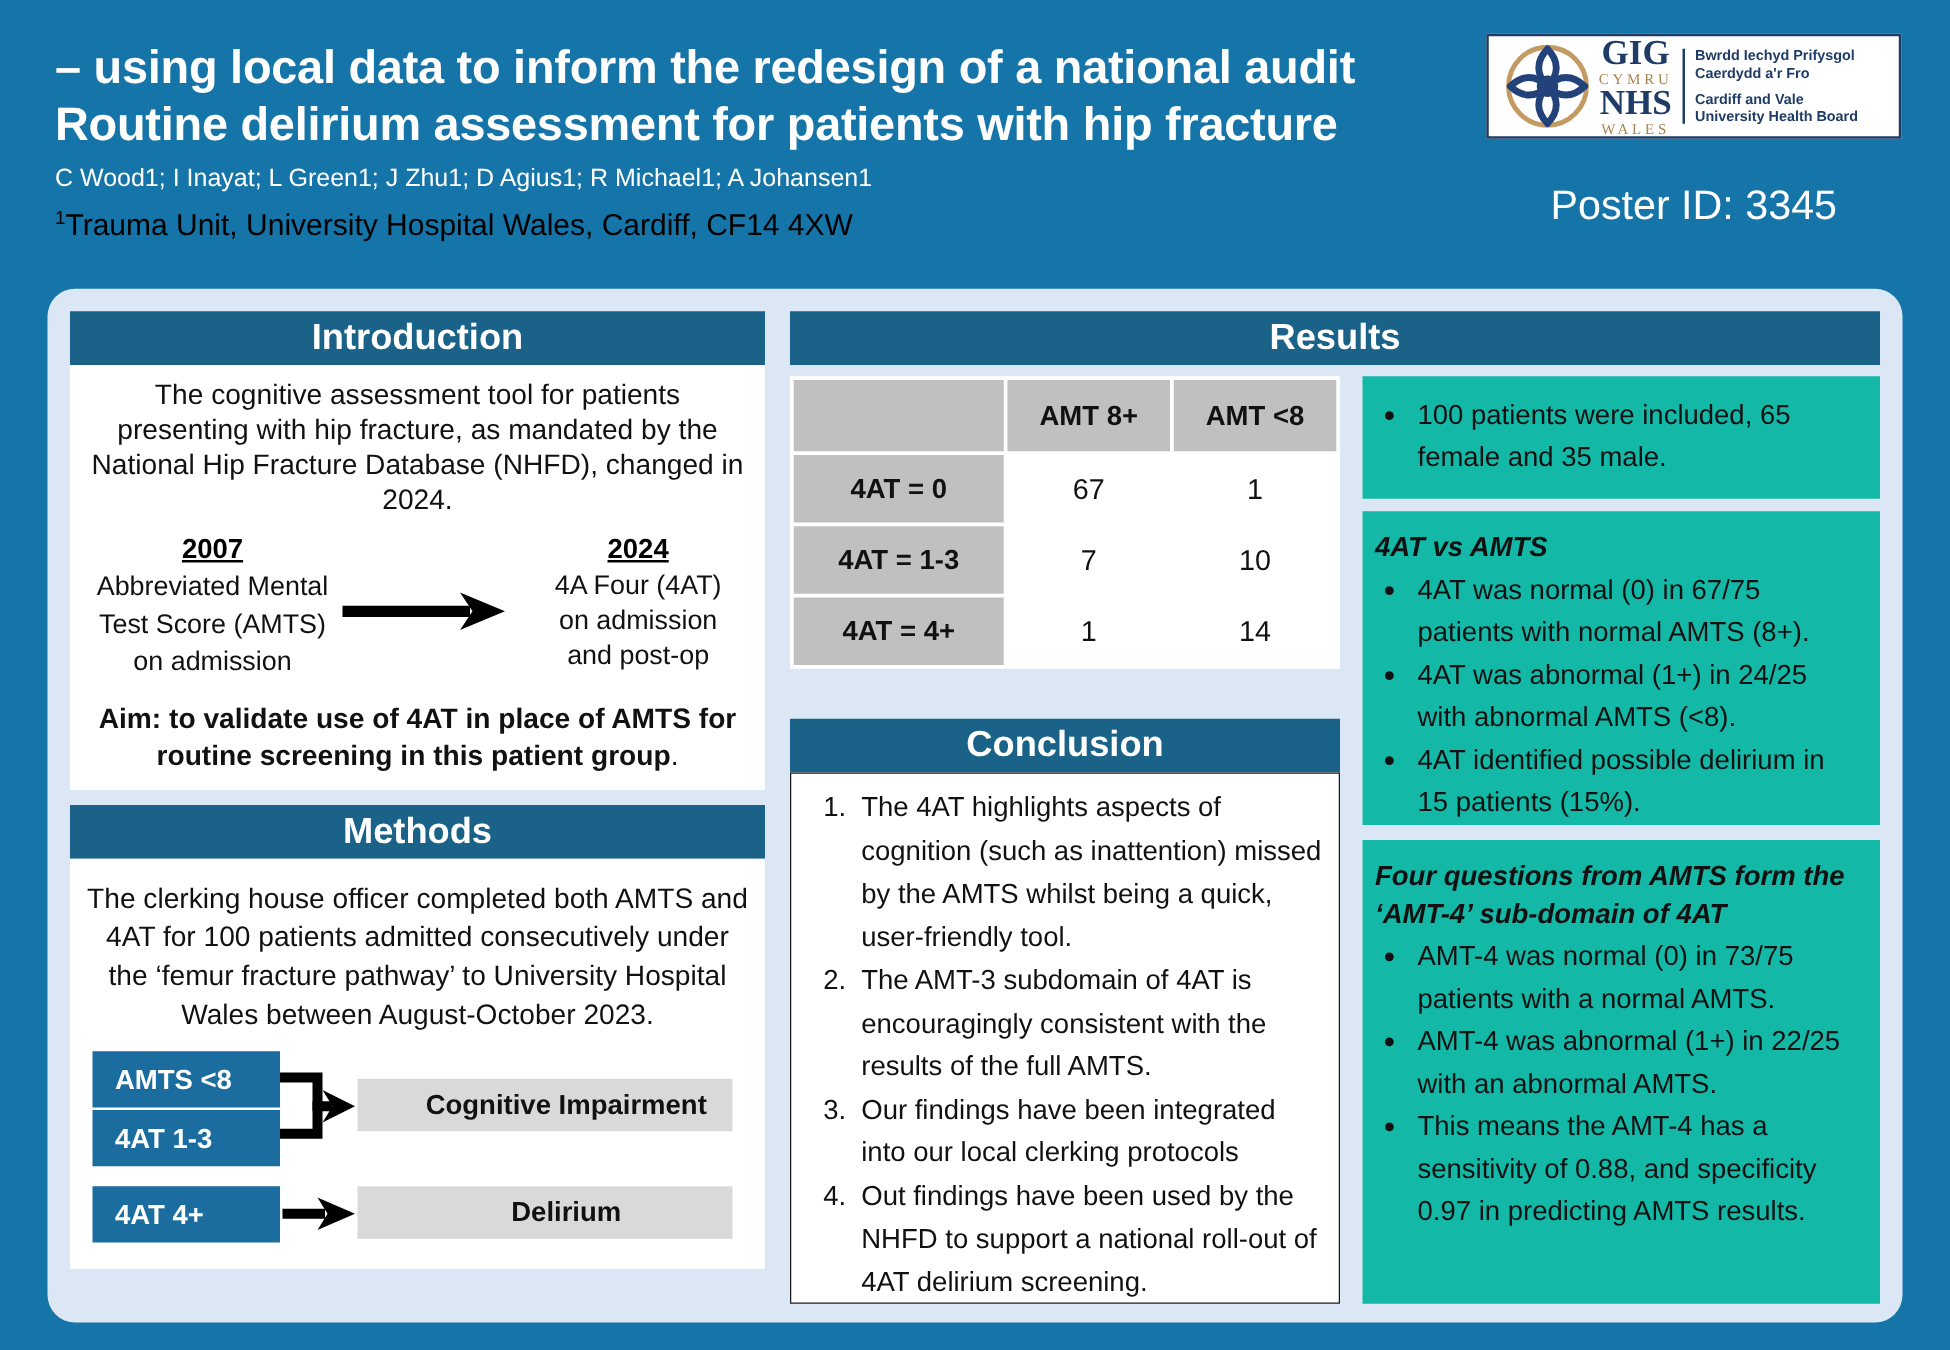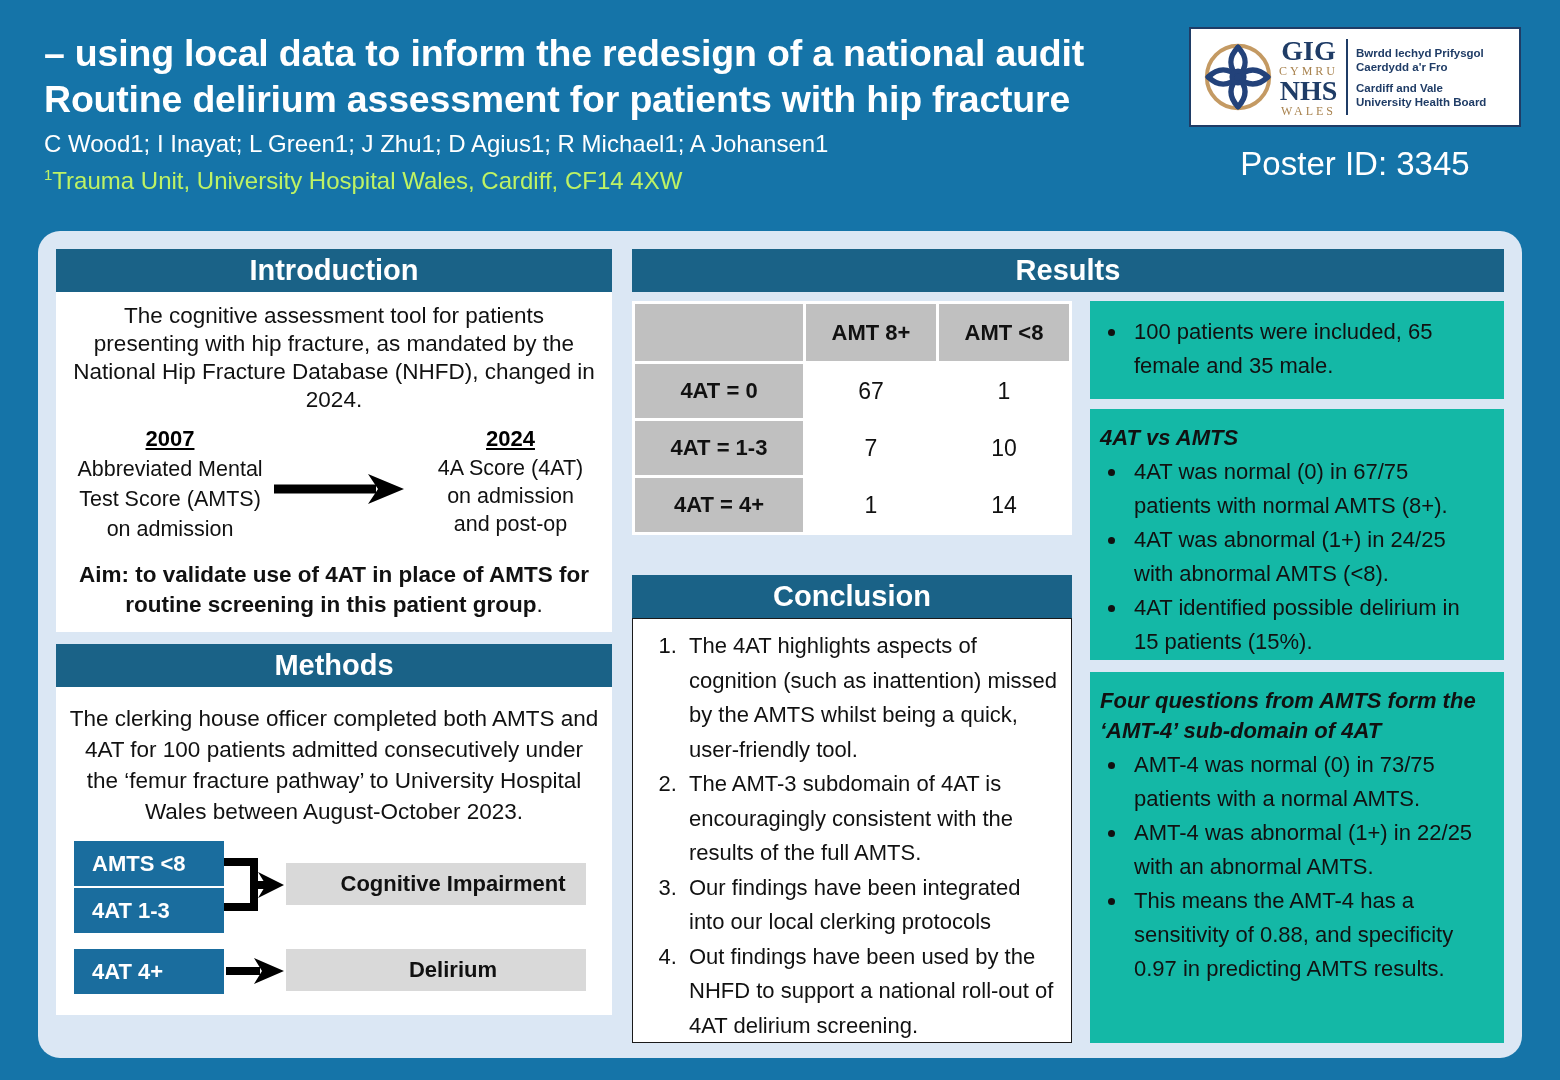--- a/index.html
+++ b/index.html
@@ -27,38 +27,38 @@
     color: #ffffff;
     font-size: 37.5px;
     font-weight: bold;
     line-height: 46px;
     letter-spacing: -0.2px;
     margin: 0;
     white-space: nowrap;
   }
   .authors {
     color: #ffffff;
-    font-size: 24px;
+    font-size: 20px;
     line-height: 31px;
     margin-top: 6px;
     white-space: nowrap;
   }
   .affil {
-    color: #bef264;
+    color: #000000;
     font-size: 24px;
     line-height: 31px;
     white-space: nowrap;
   }
   .affil sup, .authors sup { font-size: 15px; vertical-align: super; }
 
   
   #logo-box {
     position: absolute;
     left: 1189px; top: 27px;
-    width: 332px; height: 100px;
+    width: 332px; height: 84px;
     background: #ffffff;
     border: 2.5px solid #1f3c66;
     box-sizing: border-box;
     display: flex;
     align-items: center;
     padding: 4px 8px;
   }
   #logo-knot { width: 78px; height: 78px; flex: 0 0 78px; }
   #logo-gig {
     flex: 0 0 auto;
@@ -303,21 +303,21 @@
 
         <div class="flow-arrow-wrap">
           <svg width="140" height="34" viewBox="0 0 140 34">
             <line x1="2" y1="17" x2="104" y2="17" stroke="#000" stroke-width="9"></line>
             <polygon points="96,2 132,17 96,32 106,17" fill="#000"></polygon>
           </svg>
         </div>
 
         <div class="flow-side right">
           <span class="yr">2024</span>
-          <div class="ln">4A Score (4AT)</div>
+          <div class="ln">4A Four (4AT)</div>
           <div class="ln">on admission</div>
           <div class="ln">and post-op</div>
         </div>
       </div>
 
       <div class="aim"><span>Aim: to validate use of 4AT in place of AMTS for routine screening in this patient group</span><span class="nb">.</span></div>
     </div>
 
     <div class="sec-head" id="methods-head">Methods</div>
     <div class="panel" id="methods-panel">

